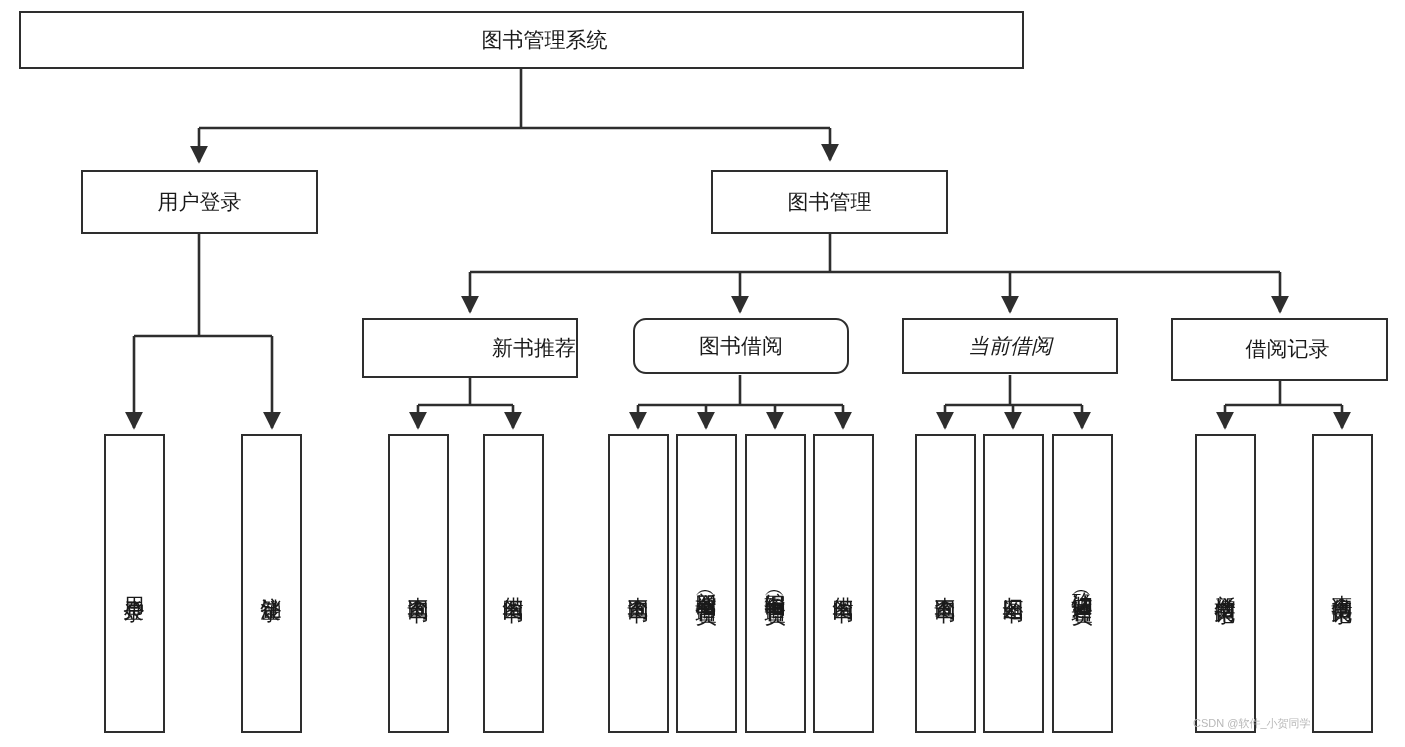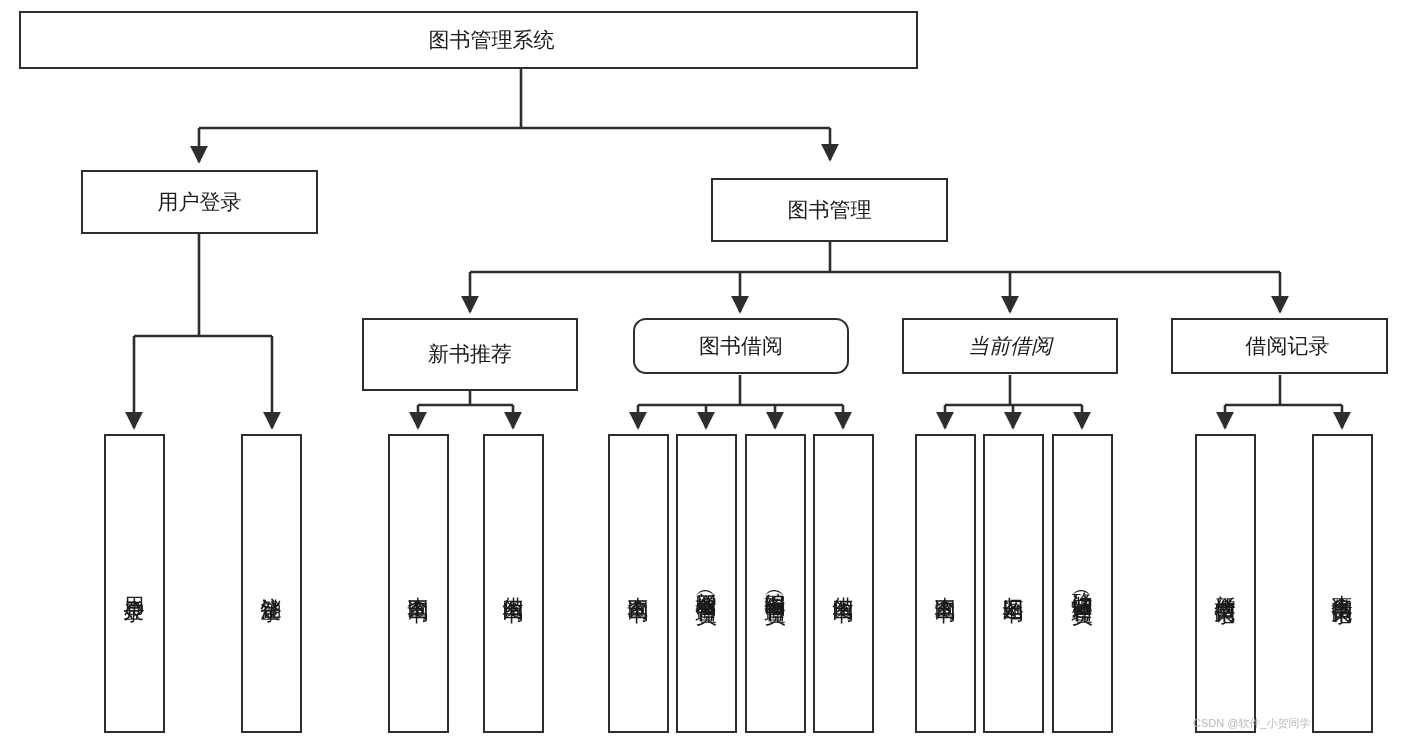--- a/index.html
+++ b/index.html
@@ -107,45 +107,45 @@
       <path d="M 1013 405 L 1013 428" marker-end="url(#arrow)"></path>
       <path d="M 1082 405 L 1082 428" marker-end="url(#arrow)"></path>
 
       <path d="M 1280 375 L 1280 405"></path>
       <path d="M 1225 405 L 1342 405"></path>
       <path d="M 1225 405 L 1225 428" marker-end="url(#arrow)"></path>
       <path d="M 1342 405 L 1342 428" marker-end="url(#arrow)"></path>
     </g>
   </svg>
 
-  <div class="node-box" style="left:19px; top:11px; width:899px; height:58px;padding-left:46px;">
+  <div class="node-box" style="left:19px; top:11px; width:1005px; height:58px;padding-left:46px;">
     <span class="node-label h-label">图书管理系统</span>
   </div>
 
   <div class="node-box" style="left:81px; top:170px; width:237px; height:64px;">
     <span class="node-label h-label">用户登录</span>
   </div>
 
-  <div class="node-box" style="left:711px; top:170px; width:237px; height:64px;margin-top:8px;">
+  <div class="node-box" style="left:711px; top:170px; width:237px; height:64px;">
     <span class="node-label h-label">图书管理</span>
   </div>
 
-  <div class="node-box" style="left:362px; top:318px; width:216px; height:73px;">
+  <div class="node-box" style="left:362px; top:318px; width:216px; height:60px;justify-content:flex-end;">
     <span class="node-label h-label">新书推荐</span>
   </div>
 
   <div class="node-box" style="left:633px; top:318px; width:216px; height:56px;border-radius:13px;">
     <span class="node-label h-label">图书借阅</span>
   </div>
 
   <div class="node-box" style="left:902px; top:318px; width:216px; height:56px;font-style:italic;">
     <span class="node-label h-label">当前借阅</span>
   </div>
 
-  <div class="node-box" style="left:1171px; top:318px; width:217px; height:56px;padding-left:16px;">
+  <div class="node-box" style="left:1171px; top:318px; width:217px; height:63px;padding-left:16px;">
     <span class="node-label h-label">借阅记录</span>
   </div>
 
   <div class="node-box" style="left:104px; top:434px; width:61px; height:299px;">
     <span class="node-label v-label">用户登录</span>
   </div>
 
   <div class="node-box" style="left:241px; top:434px; width:61px; height:299px;">
     <span class="node-label v-label">注销登录</span>
   </div>

